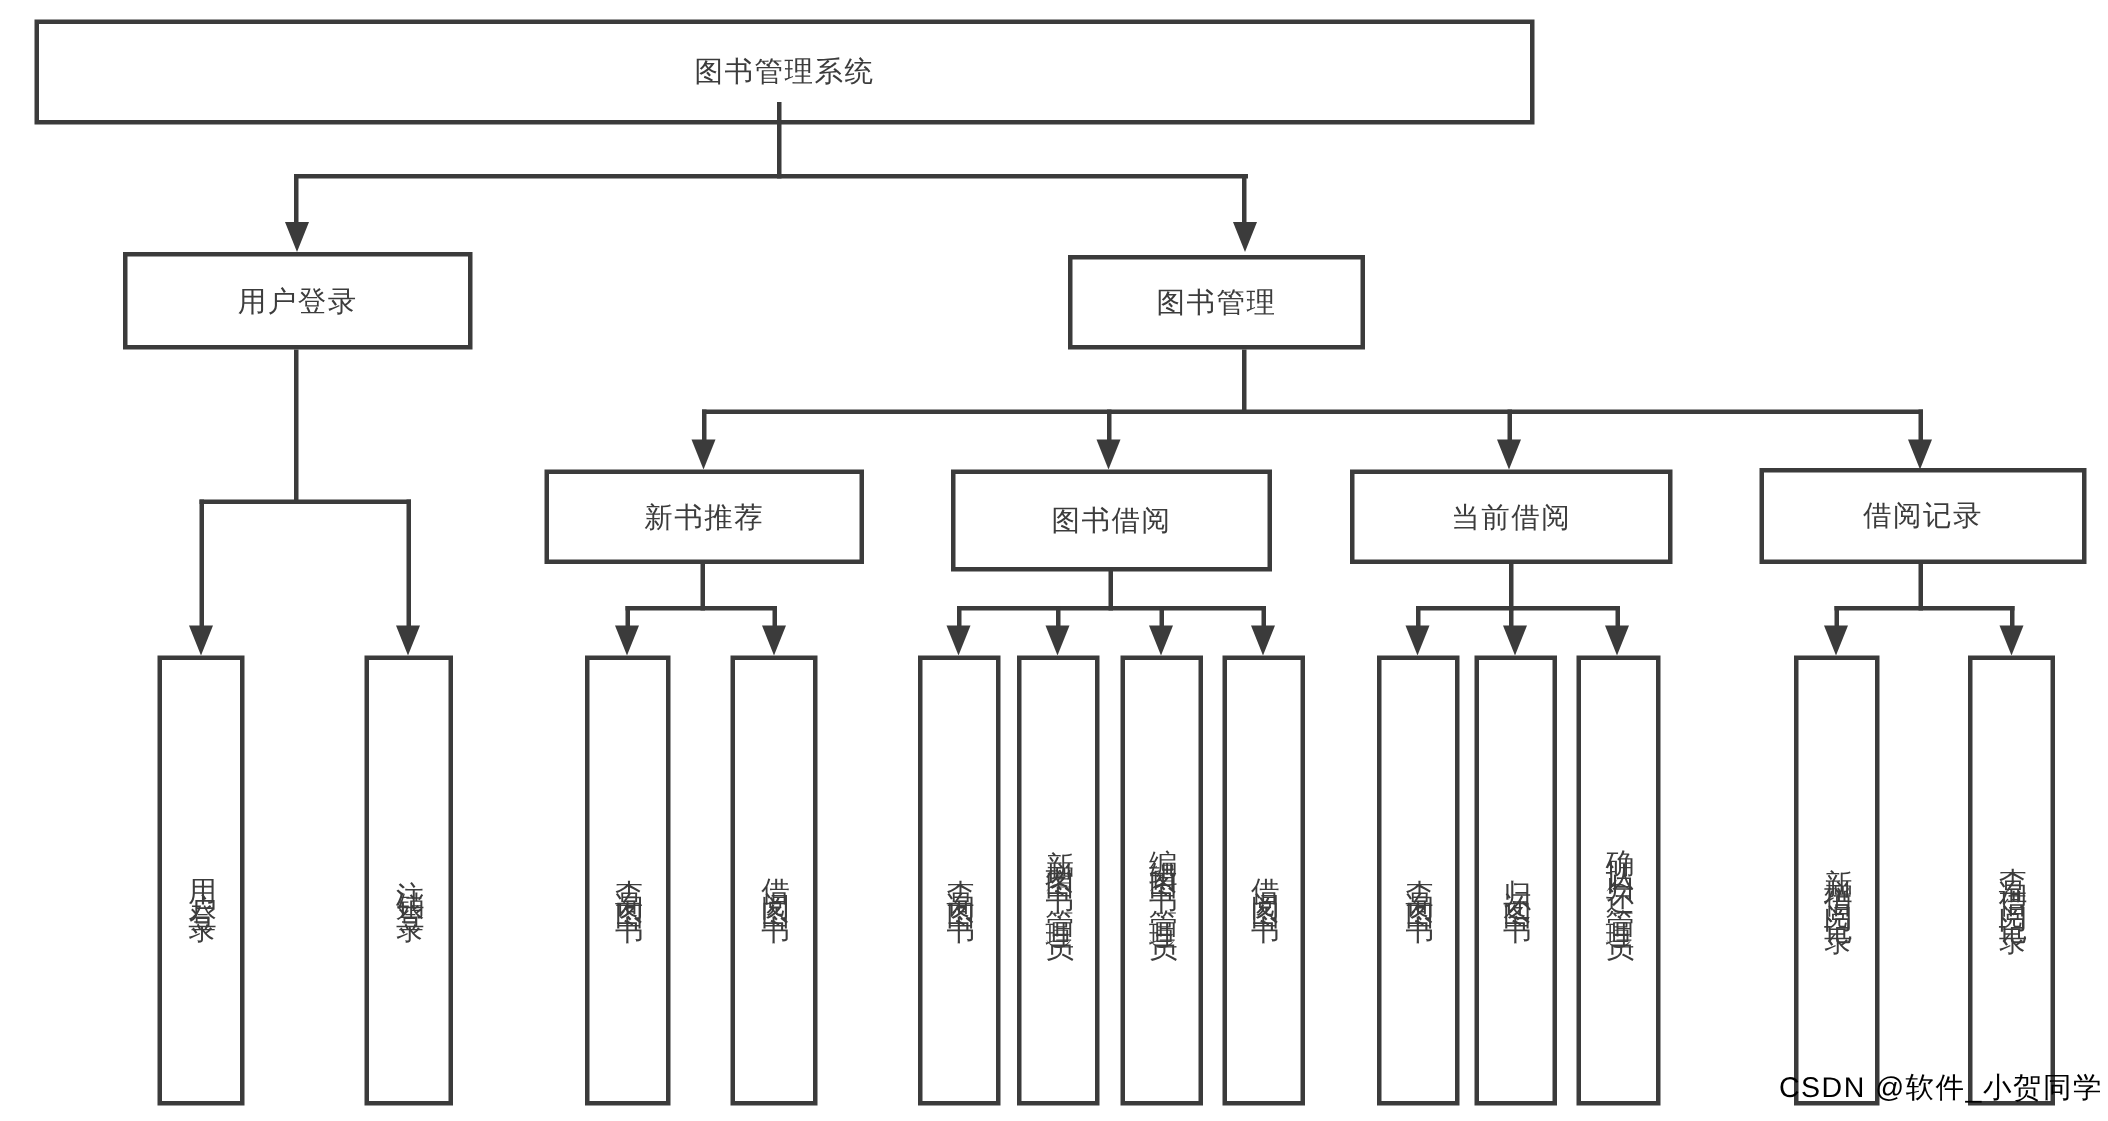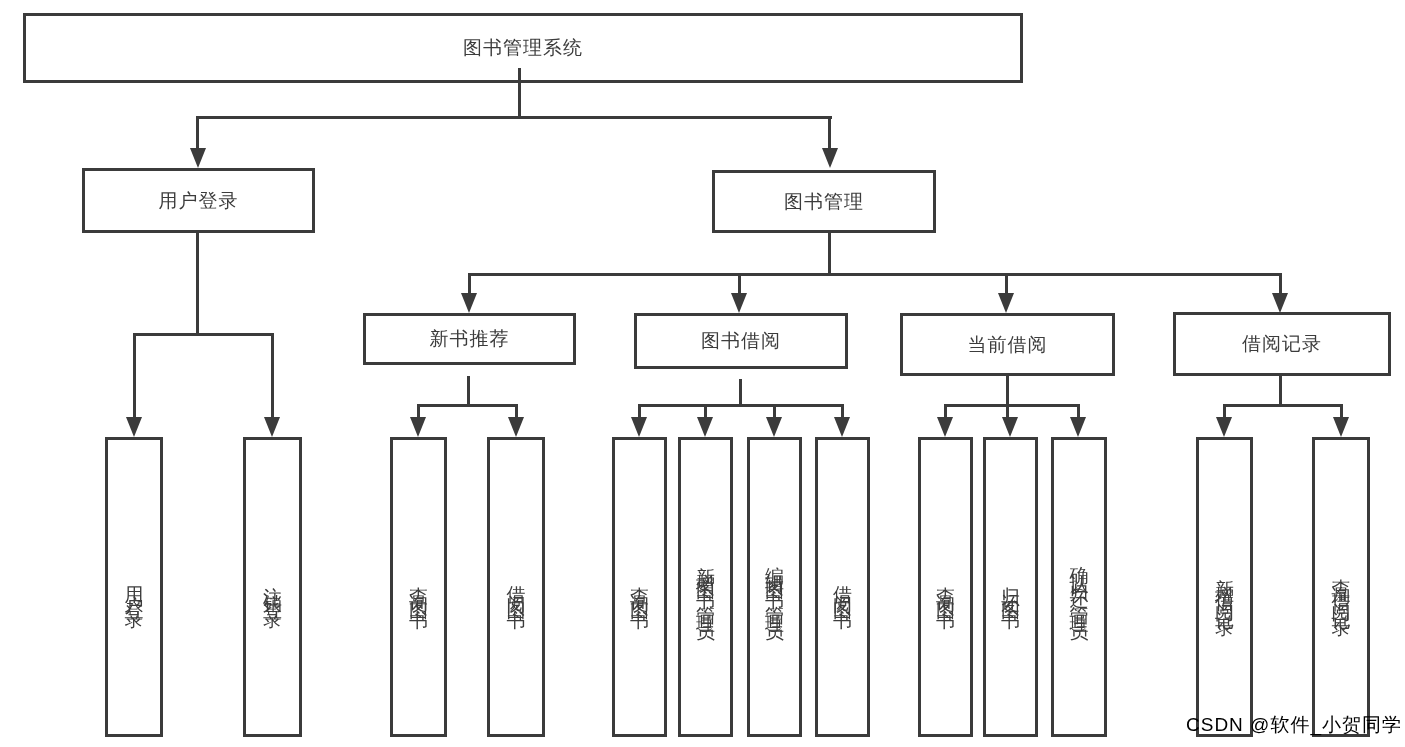--- a/index.html
+++ b/index.html
@@ -63,21 +63,21 @@
   <div class="vline" style="left:518px;top:68px;width:3px;height:51px;"></div>
   <div class="hline" style="left:196px;top:116px;width:636px;height:3px;"></div>
   <div class="vline" style="left:196px;top:116px;width:3px;height:36px;"></div>
   <div class="arrow" style="left:190px;top:148px;"></div>
   <div class="vline" style="left:828px;top:116px;width:3px;height:36px;"></div>
   <div class="arrow" style="left:822px;top:148px;"></div>
 
   <div class="box" style="left:82px;top:168px;width:233px;height:65px;">
     <span>用户登录</span>
   </div>
-  <div class="box" style="left:712px;top:170px;width:224px;height:63px;">
+  <div class="box" style="left:712px;top:170px;width:198px;height:63px;">
     <span>图书管理</span>
   </div>
 
   <div class="vline" style="left:196px;top:233px;width:3px;height:103px;"></div>
   <div class="hline" style="left:133px;top:333px;width:141px;height:3px;"></div>
   <div class="vline" style="left:133px;top:333px;width:3px;height:88px;"></div>
   <div class="arrow" style="left:126px;top:417px;"></div>
   <div class="vline" style="left:271px;top:333px;width:3px;height:88px;"></div>
   <div class="arrow" style="left:264px;top:417px;"></div>
 
@@ -85,24 +85,24 @@
   <div class="hline" style="left:468px;top:273px;width:814px;height:3px;"></div>
   <div class="vline" style="left:468px;top:273px;width:3px;height:25px;"></div>
   <div class="arrow" style="left:461px;top:293px;"></div>
   <div class="vline" style="left:738px;top:273px;width:3px;height:25px;"></div>
   <div class="arrow" style="left:731px;top:293px;"></div>
   <div class="vline" style="left:1005px;top:273px;width:3px;height:25px;"></div>
   <div class="arrow" style="left:998px;top:293px;"></div>
   <div class="vline" style="left:1279px;top:273px;width:3px;height:25px;"></div>
   <div class="arrow" style="left:1272px;top:293px;"></div>
 
-  <div class="box" style="left:363px;top:313px;width:213px;height:52px;">
+  <div class="box" style="left:363px;top:313px;width:213px;height:63px;">
     <span>新书推荐</span>
   </div>
-  <div class="box" style="left:634px;top:313px;width:214px;height:56px;">
+  <div class="box" style="left:634px;top:313px;width:214px;height:68px;">
     <span>图书借阅</span>
   </div>
   <div class="box" style="left:900px;top:313px;width:215px;height:63px;">
     <span>当前借阅</span>
   </div>
   <div class="box" style="left:1173px;top:312px;width:218px;height:64px;">
     <span>借阅记录</span>
   </div>
 
   <div class="vline" style="left:467px;top:376px;width:3px;height:31px;"></div>

